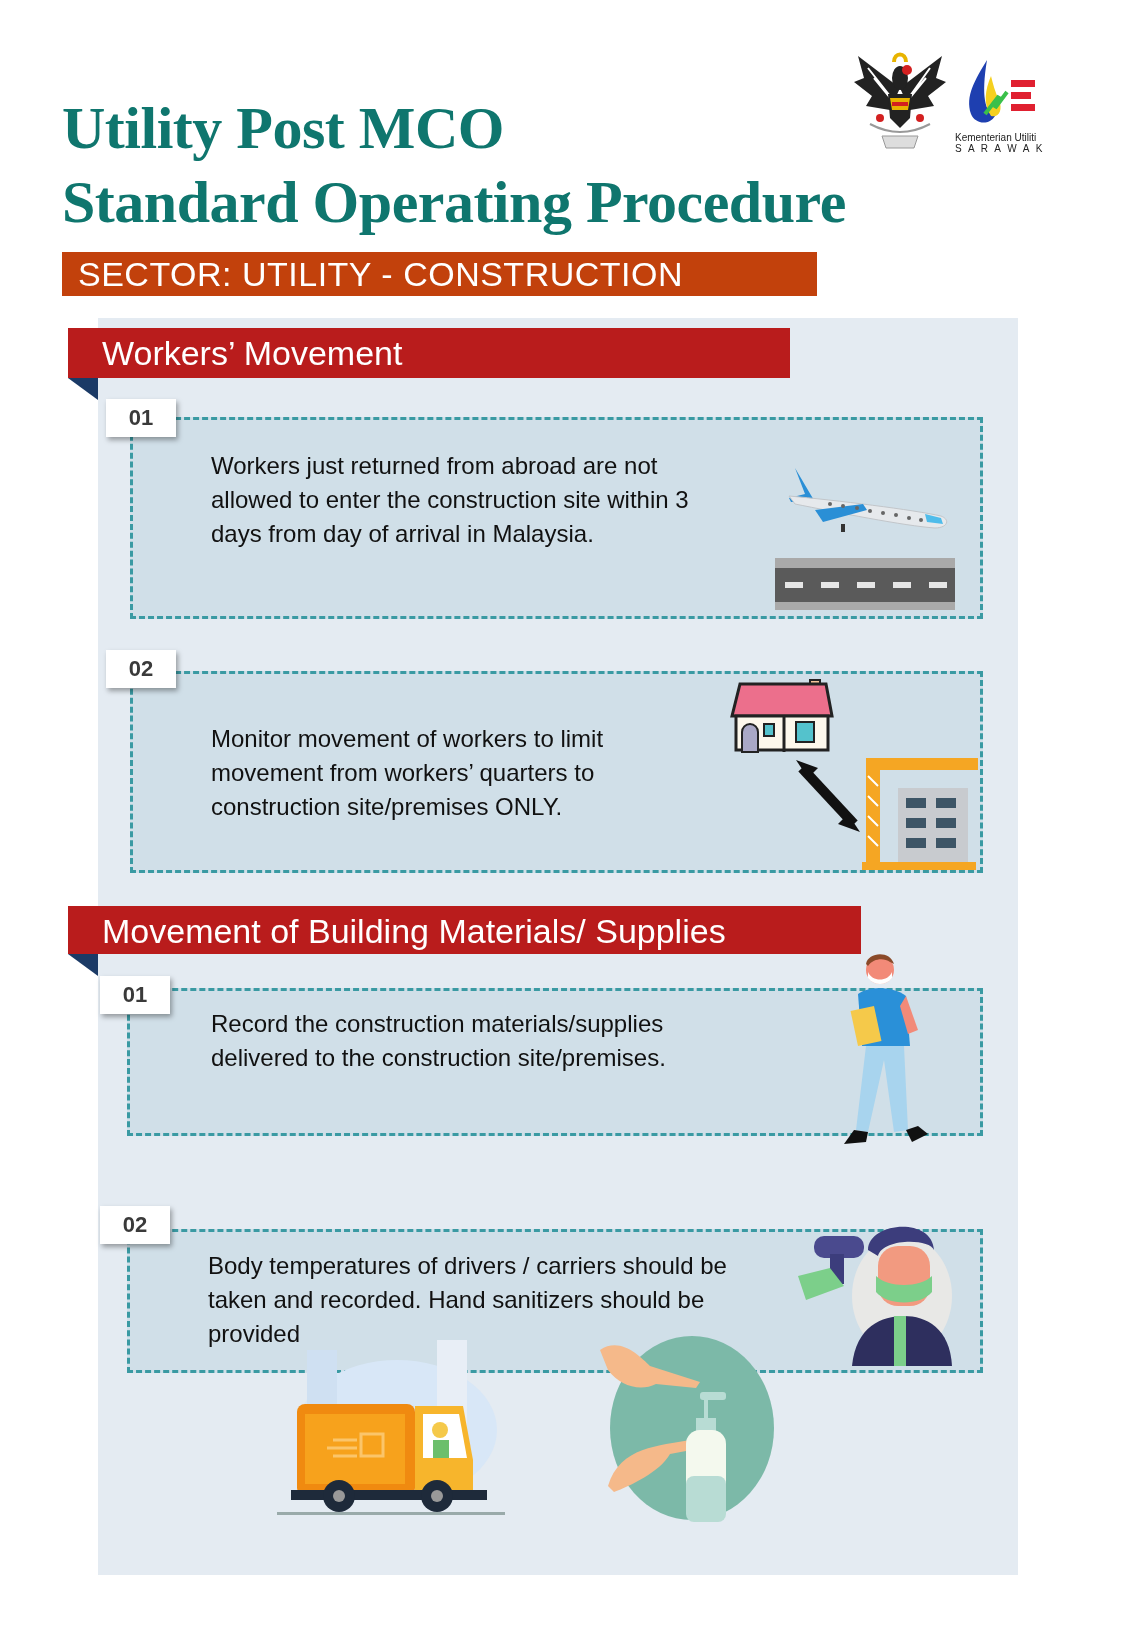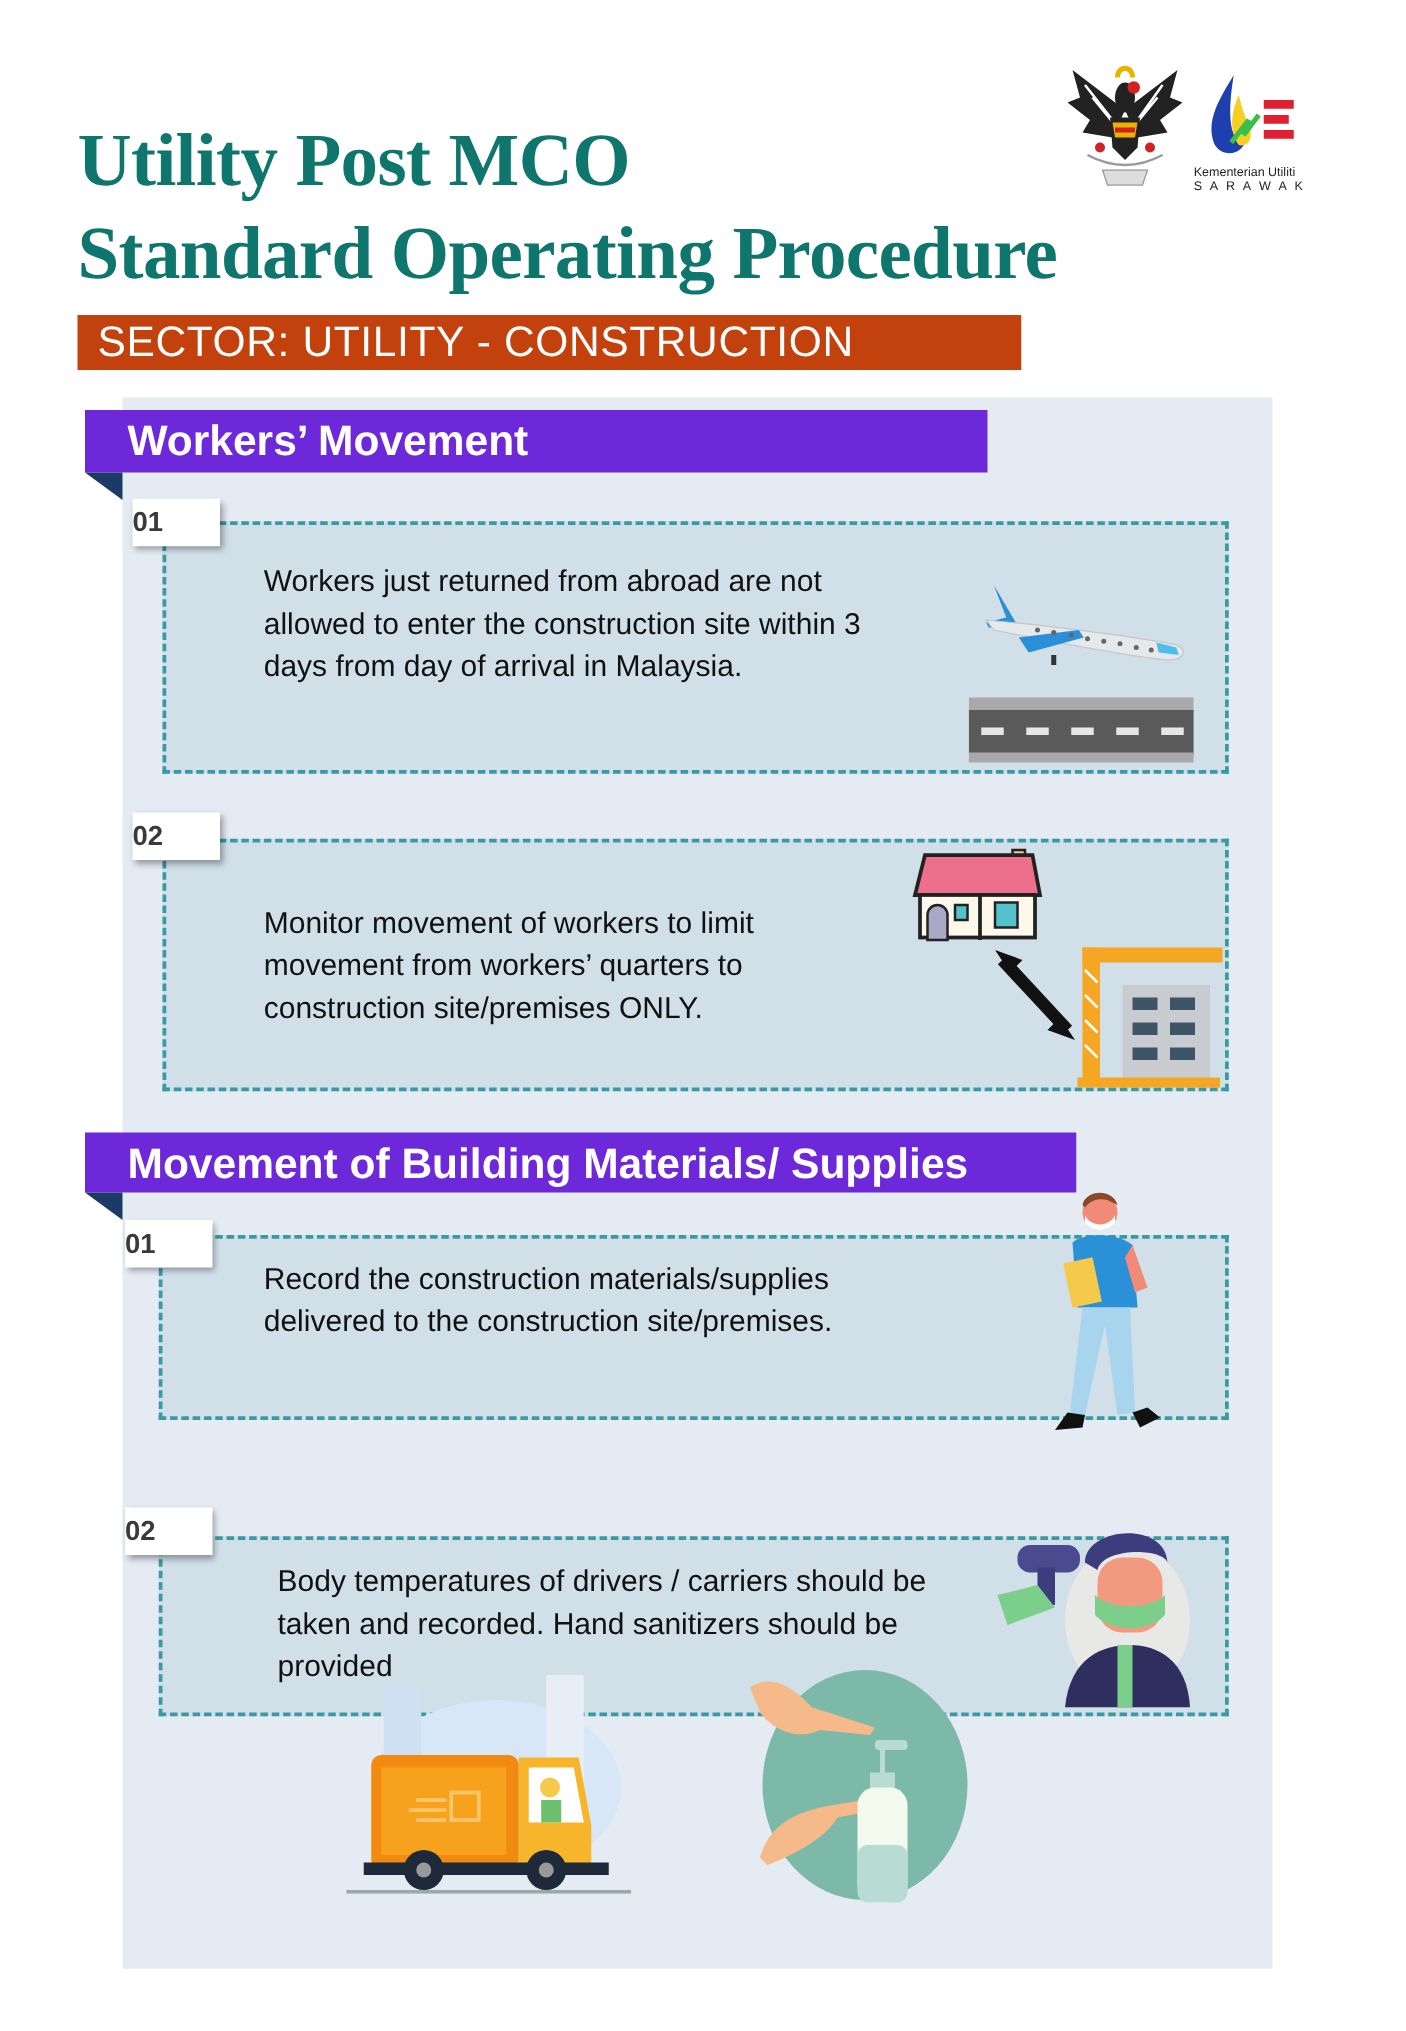--- a/index.html
+++ b/index.html
@@ -1,24 +1,24 @@
 <!DOCTYPE html>
 <html><head>
 <meta charset="utf-8">
 <style>
   html, body { margin:0; padding:0; }
   body { width:1125px; height:1625px; background:#ffffff; position:relative; overflow:hidden; font-family:"Liberation Sans", sans-serif; }
   .abs { position:absolute; }
   .title { left:62px; color:#0f766e; font-family:"Liberation Serif", serif; font-weight:bold; font-size:60px; line-height:1; letter-spacing:-0.5px; white-space:nowrap; }
   .sector { left:62px; top:252px; width:755px; height:44px; background:#c2410c; color:#ffffff; font-size:34px; line-height:44px; padding-left:16px; box-sizing:border-box; letter-spacing:0.5px; white-space:nowrap; }
   .panel { left:98px; top:318px; width:920px; height:1257px; background:#e4ebf2; }
-  .sec-bar { background:#6d28d9; color:#fff; font-weight:bold; font-size:34px; line-height:50px; padding-left:34px; box-sizing:border-box; white-space:nowrap; }
+  .sec-bar { background:#b91c1c; color:#fff; font-weight:normal; font-size:34px; line-height:50px; padding-left:34px; box-sizing:border-box; white-space:nowrap; }
   .fold { width:0; height:0; border-top:22px solid #1b3a66; border-left:30px solid transparent; }
   .dbox { background:#d0dfe8; border:3px dashed #3a9aa3; box-sizing:border-box; }
-  .num { background:#ffffff; width:70px; height:38px; font-weight:bold; font-size:22px; color:#3a3a3a; line-height:38px; text-align:left; box-shadow:2px 3px 5px rgba(0,0,0,0.35); }
+  .num { background:#ffffff; width:70px; height:38px; font-weight:bold; font-size:22px; color:#3a3a3a; line-height:38px; text-align:center; box-shadow:2px 3px 5px rgba(0,0,0,0.35); }
   .txt { color:#111; font-size:24px; line-height:34px; }
   .txt b { font-weight:normal; }
   .logo-text { font-size:10px; color:#222; text-align:left; line-height:11px; }
 </style>
 </head>
 <body>
 
 <div class="abs title" style="top:98px;">Utility Post MCO</div>
 <div class="abs title" style="top:172px;">Standard Operating Procedure</div>
 <div class="abs sector">SECTOR: UTILITY - CONSTRUCTION</div>
@@ -148,21 +148,21 @@
     <path d="M78 46 L90 80 L80 84 L72 56 Z" fill="#f28a78"></path>
     <rect x="26" y="58" width="24" height="36" fill="#f5c94a" transform="rotate(-12 38 76)"></rect>
     <path d="M38 96 L28 180 L40 182 L56 110 L66 182 L80 180 L76 96 Z" fill="#a8d4ee"></path>
     <path d="M26 180 L40 182 L38 192 L16 194 Z" fill="#111"></path>
     <path d="M78 180 L90 176 L100 184 L84 192 Z" fill="#111"></path>
   </svg>
 </div>
 
 <div class="abs dbox" style="left:127px;top:1229px;width:856px;height:144px;"></div>
 <div class="abs num" style="left:100px;top:1206px;">02</div>
-<div class="abs txt" style="left:208px;top:1249px;width:580px;margin-left:14px;">
+<div class="abs txt" style="left:208px;top:1249px;width:580px;">
   <span>Body temperatures of drivers / carriers should be taken and recorded. Hand sanitizers should be provided</span>
 </div>
 <div class="abs" style="left:792px;top:1216px;width:175px;height:150px;">
   <svg width="175" height="150" viewBox="0 0 175 150">
     <ellipse cx="110" cy="80" rx="50" ry="60" fill="#e8e8e6"></ellipse>
     <path d="M76 34 C76 6 140 0 142 34 C138 22 90 22 86 40 Z" fill="#3c3d7c"></path>
     <rect x="86" y="30" width="52" height="60" rx="20" fill="#f29a80"></rect>
     <path d="M84 60 C96 72 128 72 140 60 L140 76 C128 90 96 90 84 76 Z" fill="#7ccf8a"></path>
     <path d="M60 150 C64 110 90 100 112 100 C134 100 158 112 160 150 Z" fill="#2e2f5e"></path>
     <rect x="102" y="100" width="12" height="50" fill="#7ccf8a"></rect>

